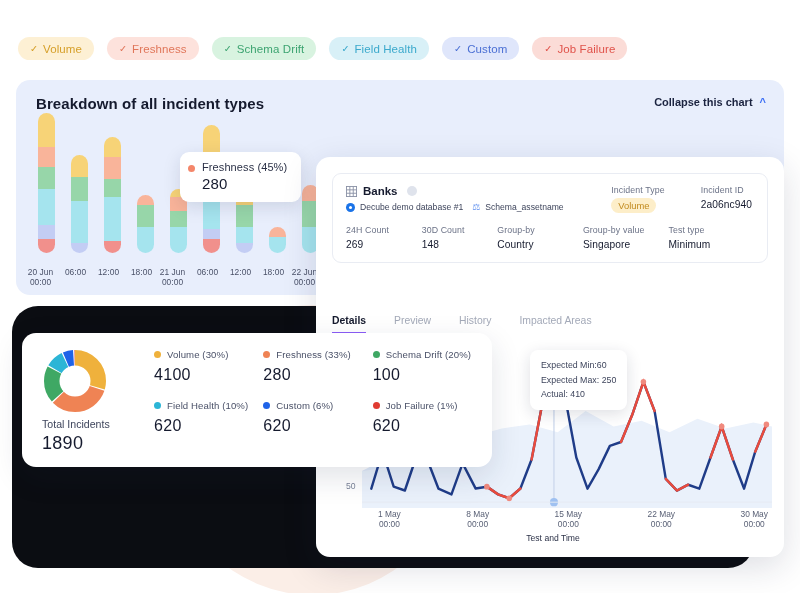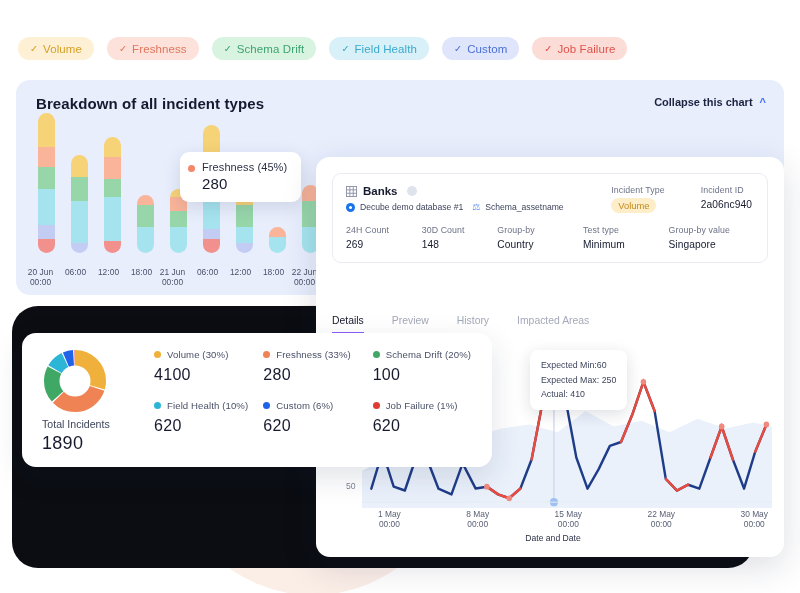--- a/index.html
+++ b/index.html
@@ -112,21 +112,21 @@
 
   .desc-box {
     position: absolute; left: 16px; top: 100px; right: 16px;
     border: 1px solid #e9ecf3; border-radius: 9px; padding: 10px 13px 12px;
   }
   .desc-title { font-size: 9.4px; color: #6b7287; }
   .desc-body { font-size: 9.2px; color: #4a5168; line-height: 1.55; margin-top: 4px; }
 
   .tabs { position: absolute; left: 16px; top: 158px; display: flex; gap: 28px; }
   .tab { font-size: 10.4px; color: #a3a9b8; padding-bottom: 6px; }
-  .tab.active { color: #151a2e; font-weight: normal; border-bottom: 8px solid #8b5cf6; }
+  .tab.active { color: #151a2e; font-weight: bold; border-bottom: 8px solid #8b5cf6; }
 
   
   .linechart { position: absolute; left: 16px; top: 186px; right: 10px; height: 195px; }
   .y-tick { position: absolute; left: 14px; top: 138px; font-size: 8.6px; color: #7b8398; }
   .x-axis {
     position: absolute; left: 46px; right: 6px; top: 166px;
     display: flex; justify-content: space-between;
     font-size: 8.4px; color: #5a6176; text-align: center;
   }
   .x-axis div span { display: block; }
@@ -367,26 +367,26 @@
           </div>
           <div class="mfield">
             <div class="mlbl">30D Count</div>
             <div class="mval">148</div>
           </div>
           <div class="mfield wide">
             <div class="mlbl">Group-by</div>
             <div class="mval">Country</div>
           </div>
           <div class="mfield wide">
+            <div class="mlbl">Group-by value</div>
+            <div class="mval">Singapore</div>
+          </div>
+          <div class="mfield wide">
             <div class="mlbl">Test type</div>
             <div class="mval">Minimum</div>
-          </div>
-          <div class="mfield wide">
-            <div class="mlbl">Group-by value</div>
-            <div class="mval">Singapore</div>
           </div>
         </div>
     </div>
 
 
     <div class="tabs" id="tabs">
         <div class="tab active">Details</div>
         <div class="tab">Preview</div>
         <div class="tab">History</div>
         <div class="tab">Impacted Areas</div>
@@ -430,21 +430,21 @@
           </div>
           <div>
             <span>22 May</span>
             <span>00:00</span>
           </div>
           <div>
             <span>30 May</span>
             <span>00:00</span>
           </div>
         </div>
-      <div class="x-title">Date and Date</div>
+      <div class="x-title">Test and Time</div>
     </div>
   </div>
 
   <div class="line-tip">
     <div>Expected Min:60</div>
     <div>Expected Max: 250</div>
     <div>Actual: 410</div>
   </div>
 
   <div class="card-donut">

